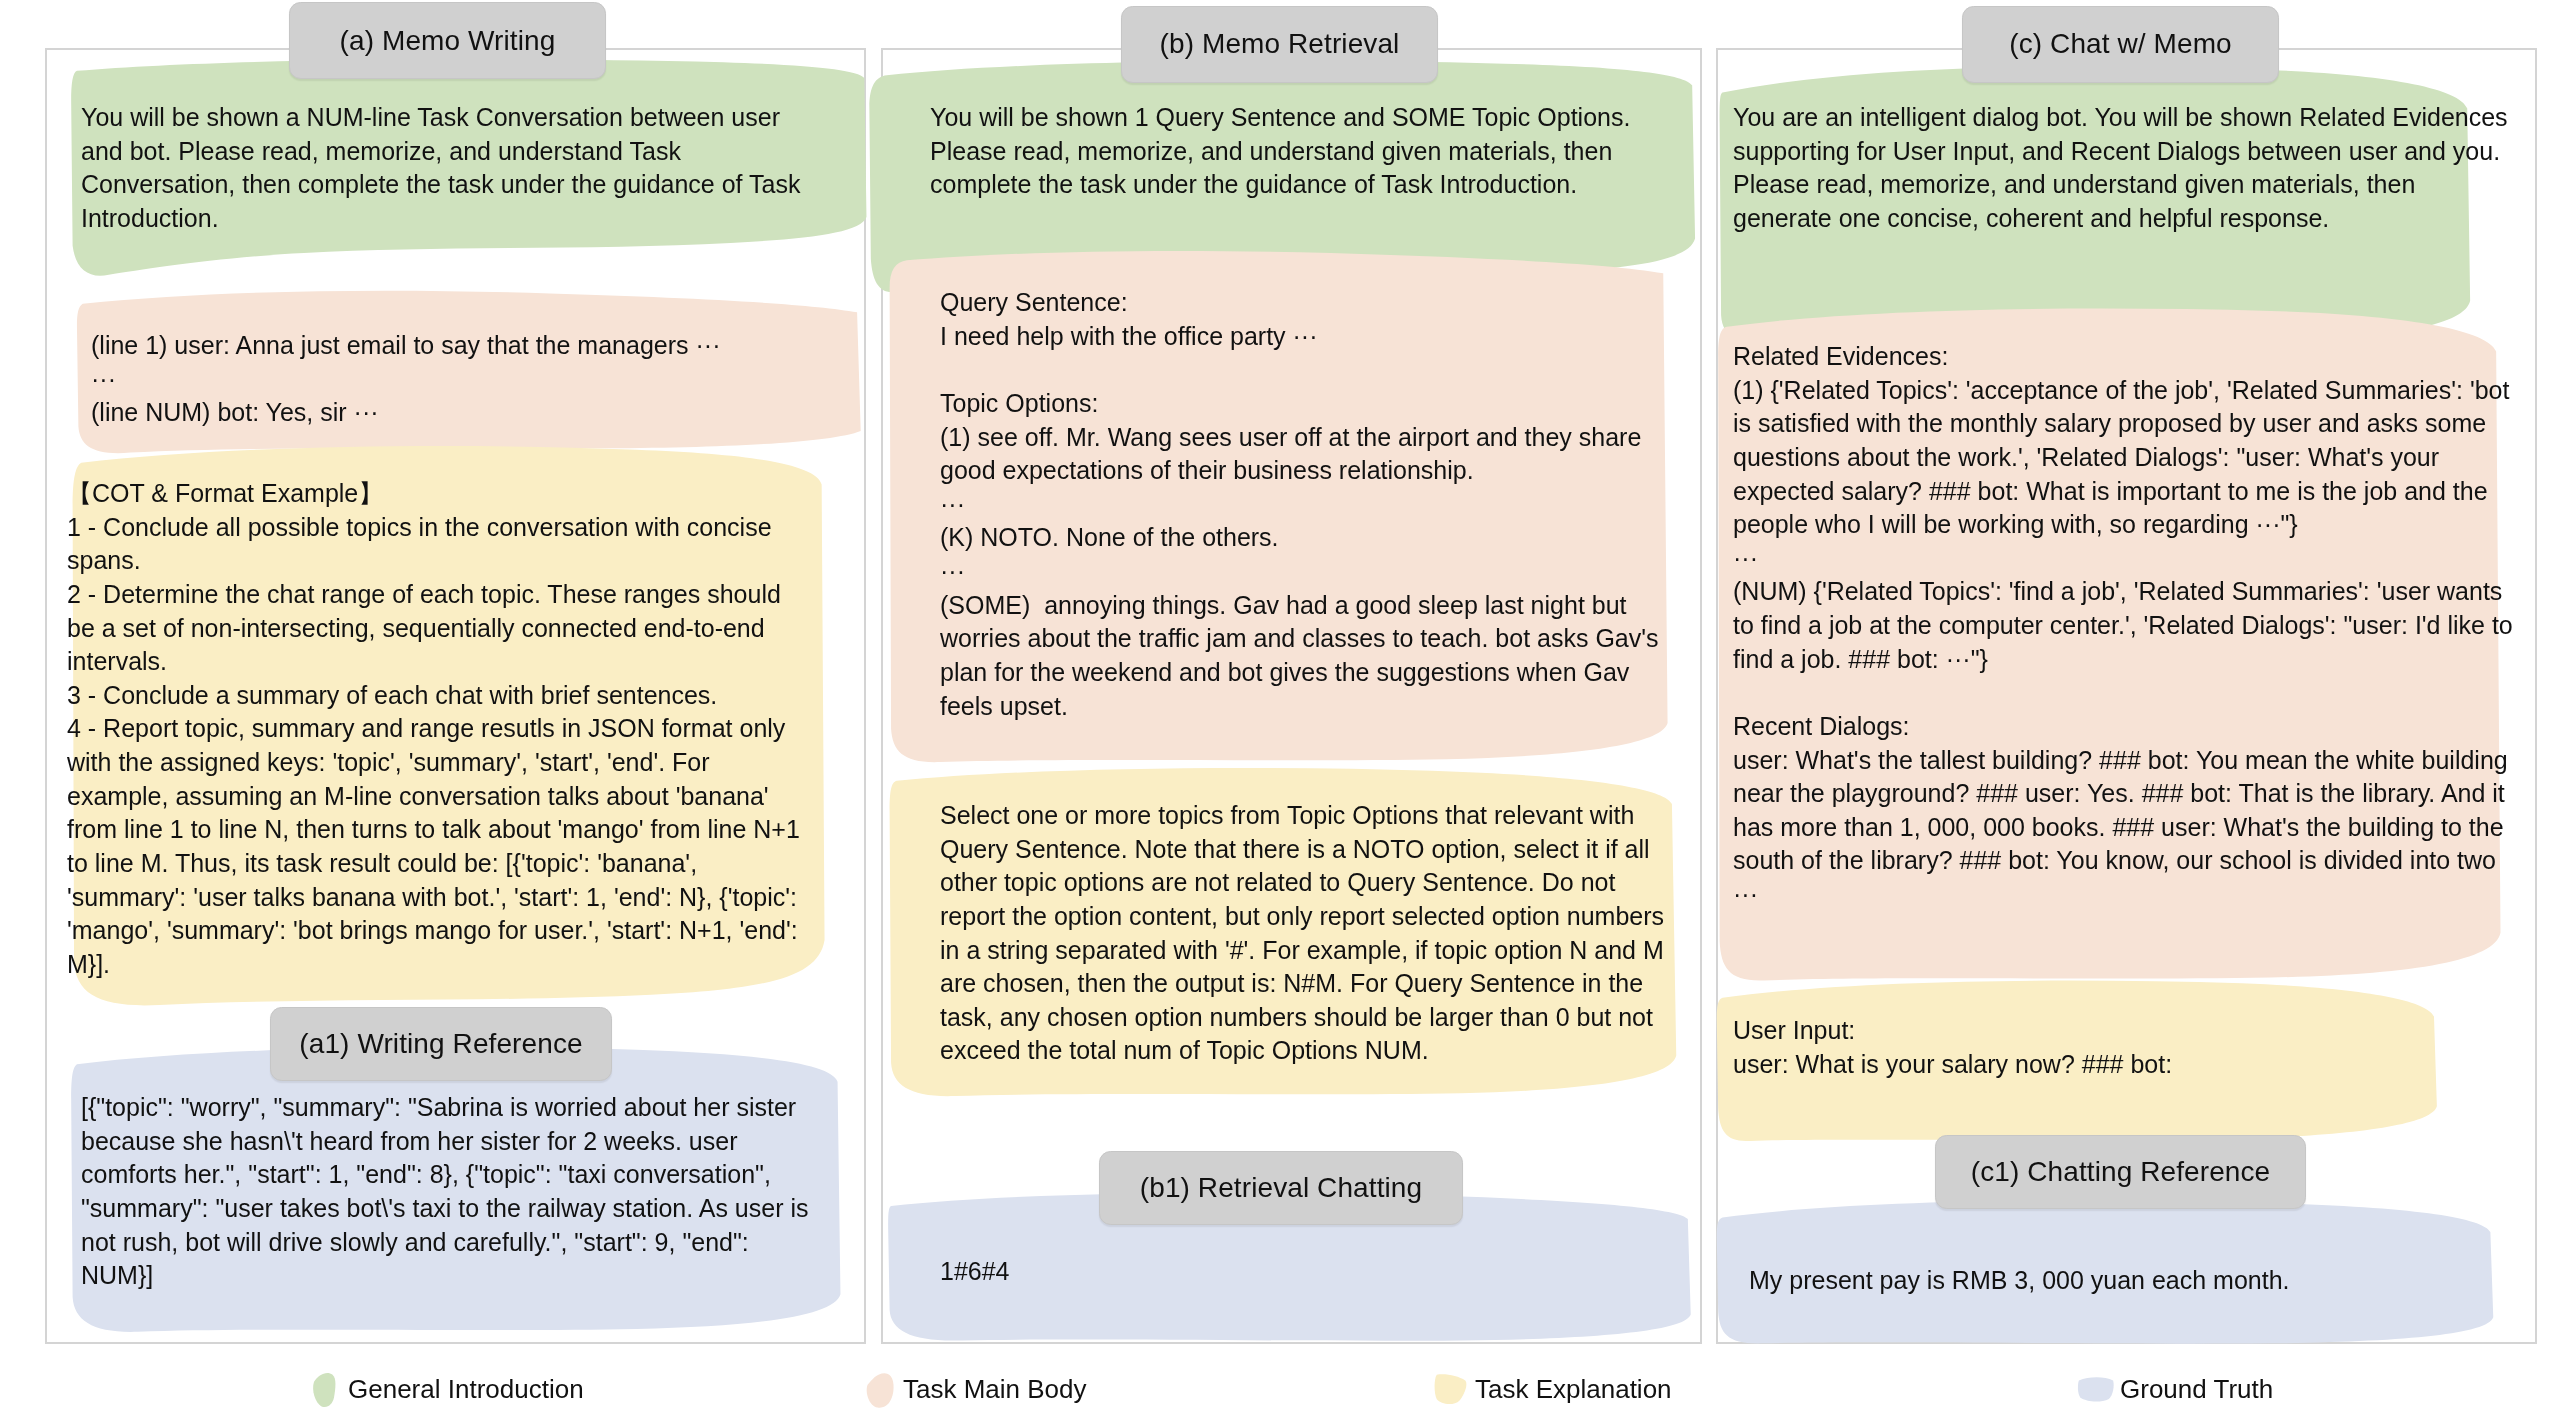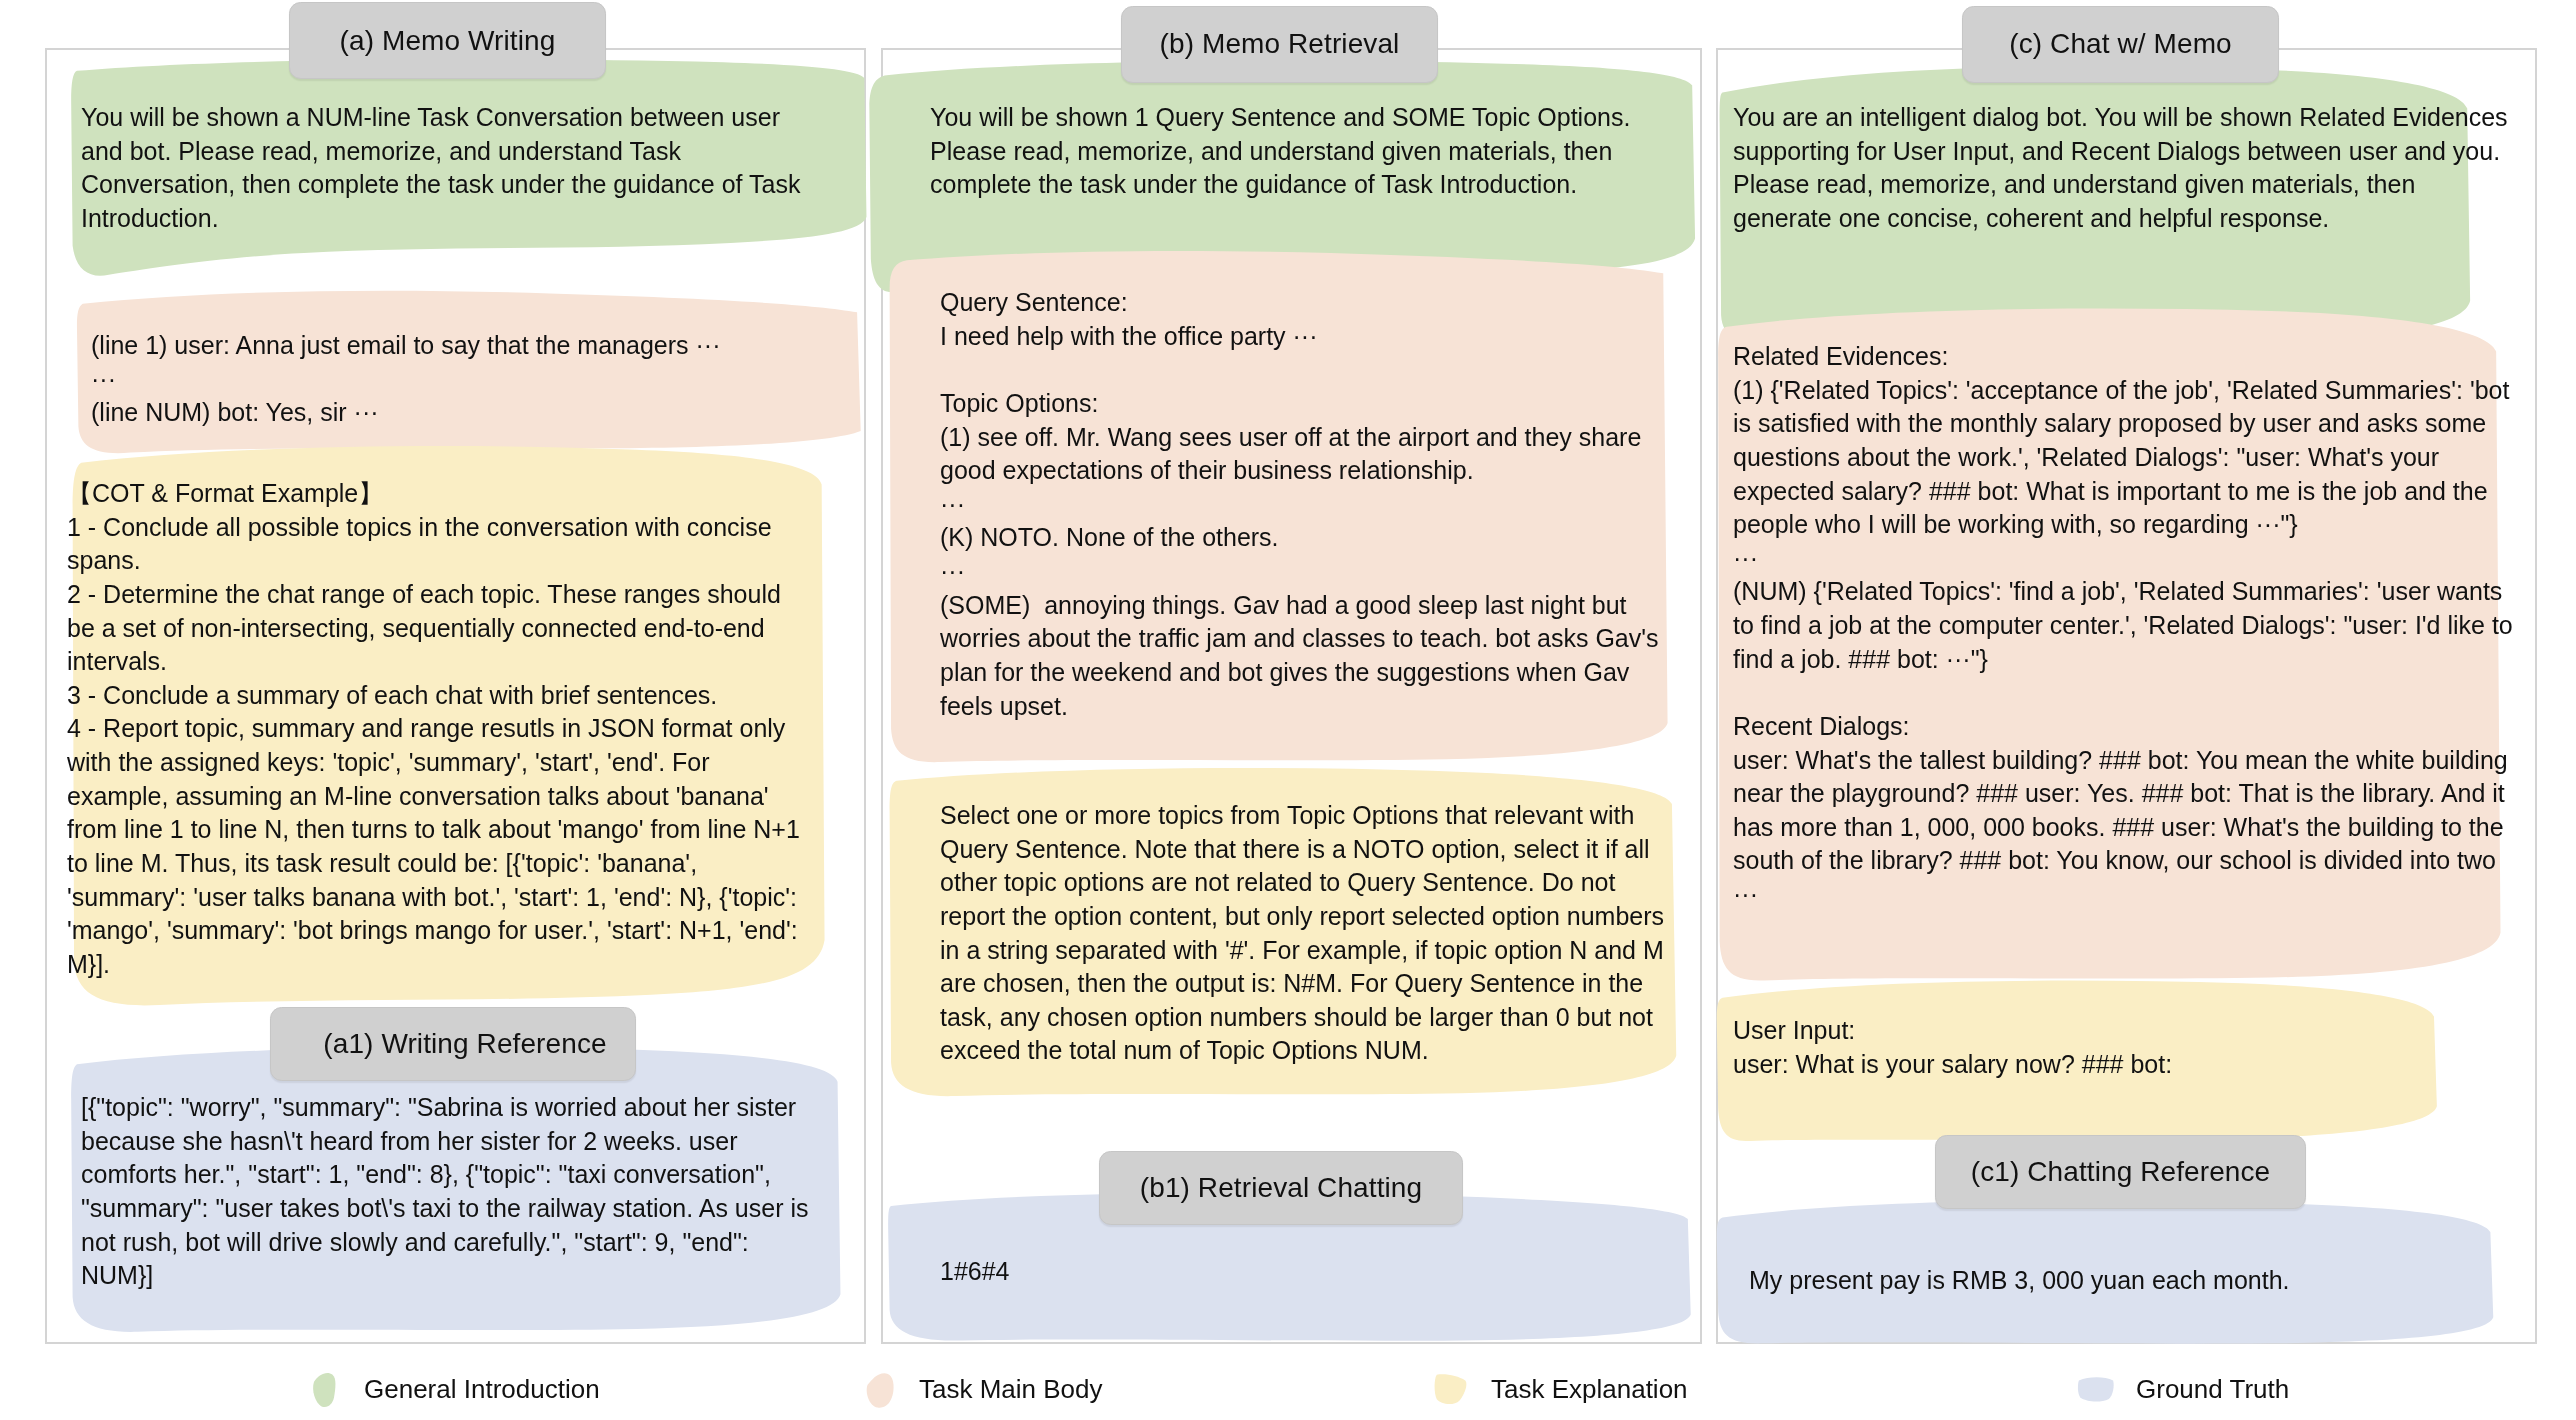--- a/index.html
+++ b/index.html
@@ -13,21 +13,21 @@
   #frame-b{left:881px;top:48px;width:817px;height:1292px;}
   #frame-c{left:1716px;top:48px;width:817px;height:1292px;}
 
   .tab{
     position:absolute;background:#d0d0d0;border:1.4px solid #c6c6c6;border-radius:11.6px;
     display:flex;align-items:center;justify-content:center;
     font-size:28px;color:#111;letter-spacing:0.1px;z-index:6;
     box-shadow:0 1.4px 1.4px rgba(0,0,0,.07);
   }
   #tab-a{left:289px;top:2px;width:315px;height:75px;}
-  #tab-a1{left:270px;top:1007px;width:340px;height:72px;padding-left:24px;}
+  #tab-a1{left:270px;top:1007px;width:340px;height:72px;}
   #tab-b{left:1121px;top:5.8px;width:315px;height:75px;}
   #tab-b1{left:1099px;top:1151px;width:362px;height:72px;}
   #tab-c{left:1962px;top:5.8px;width:315px;height:75px;}
   #tab-c1{left:1935px;top:1135px;width:369px;height:72px;}
 
   .blob-layer{position:absolute;left:0;top:0;width:2576px;height:1420px;pointer-events:none;z-index:1;}
 
   .txt{position:absolute;z-index:4;font-size:25px;line-height:1.345;color:#111;white-space:pre-wrap;}
 
   
@@ -44,21 +44,21 @@
 
   
   #c-intro{left:1733px;top:101px;width:785px;}
   #c-body{left:1733px;top:340px;width:790px;}
   #c-expl{left:1733px;top:1014px;width:767px;}
   #c-gt{left:1749px;top:1264px;width:767px;}
 
   
   #legend{position:absolute;left:0;top:1357px;width:2576px;height:64px;z-index:5;}
   .legend-item{position:absolute;display:flex;align-items:center;height:64px;}
-  .legend-label{font-size:26px;color:#111;margin-left:20px;}
+  .legend-label{font-size:26px;color:#111;margin-left:4px;}
   .swatch{width:40px;height:40px;}
   #leg-1{left:304px;}
   #leg-2{left:859px;}
   #leg-3{left:1431px;}
   #leg-4{left:2076px;}
 </style>
 </head>
 <body>
 
 <svg class="blob-layer" viewBox="0 0 3562 1964" xmlns="http://www.w3.org/2000/svg">

